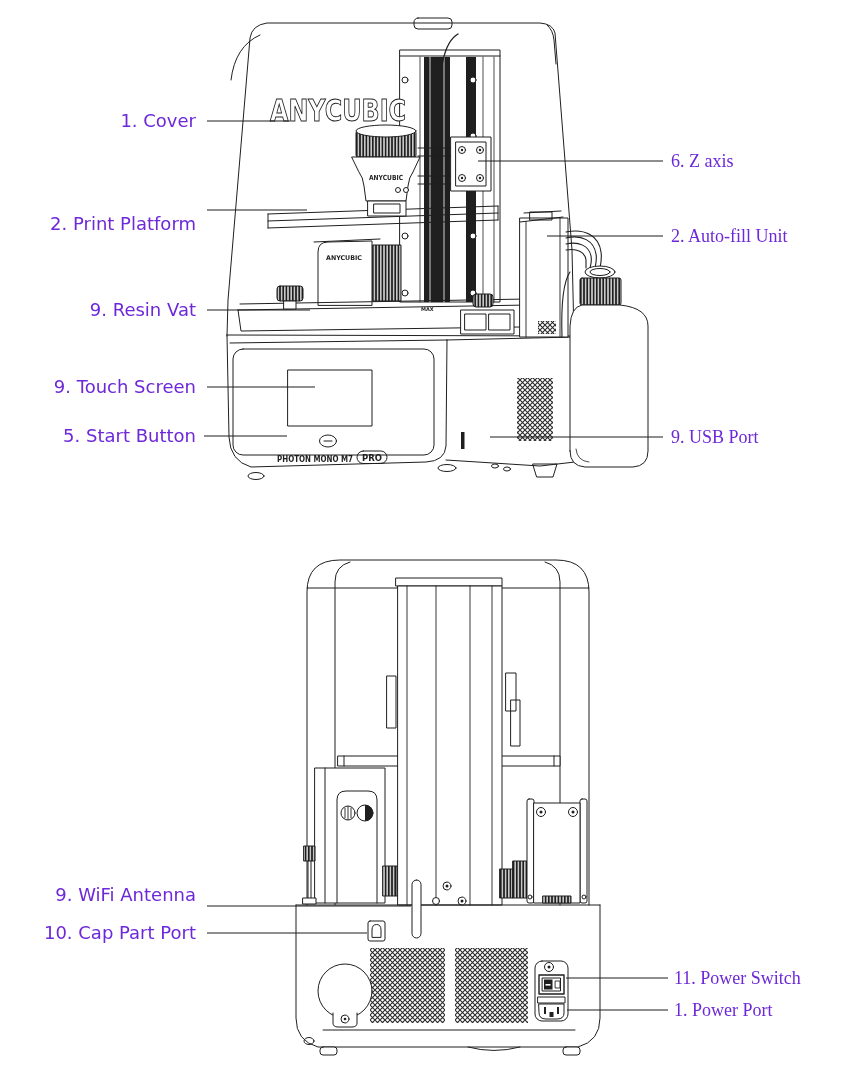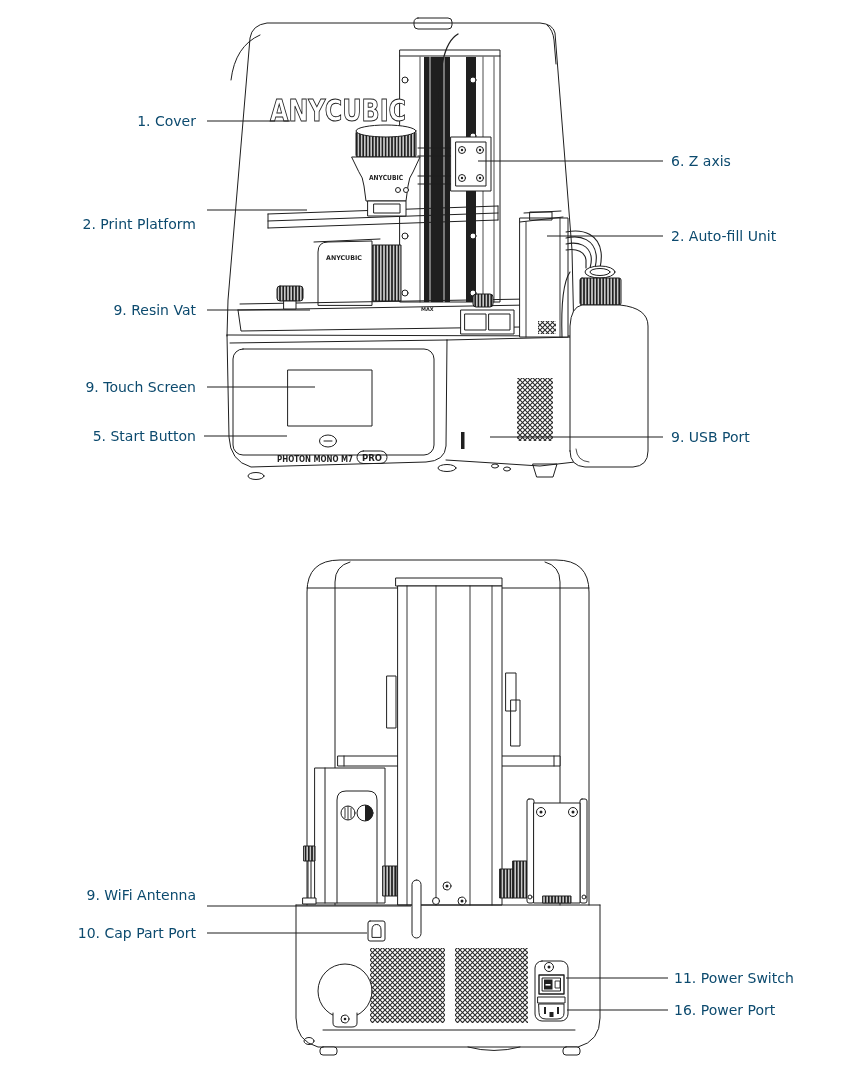--- a/index.html
+++ b/index.html
@@ -2,25 +2,25 @@
 <html><head>
 <meta charset="utf-8">
 <style>
   html,body{margin:0;padding:0;background:#ffffff;}
   .canvas{
     position:relative;width:852px;height:1078px;background:#ffffff;overflow:hidden;
     font-family:"DejaVu Sans",sans-serif;
   }
   .canvas svg{position:absolute;left:0;top:0;}
   .callout{
-    position:absolute;font-size:14px;line-height:22px;color:#0c4a6e;
+    position:absolute;font-size:18px;line-height:22px;color:#6d28d9;
     white-space:nowrap;font-family:"DejaVu Sans","Liberation Sans",sans-serif;
   }
   .callout.left{right:656px;text-align:right;}
-  .callout.right{text-align:right;}
+  .callout.right{text-align:right;font-family:Liberation Serif, serif;}
   text{font-family:"DejaVu Sans","Liberation Sans",sans-serif;}
 </style>
 </head>
 <body>
 
 <div class="canvas">
 
 <svg width="852" height="1078" viewBox="0 0 852 1078">
   <defs>
     <pattern id="hatch" width="5" height="5" patternUnits="userSpaceOnUse">
@@ -308,15 +308,15 @@
   <div class="callout left" style="top:213px">2. Print Platform</div>
   <div class="callout left" style="top:299px">9. Resin Vat</div>
   <div class="callout left" style="top:376px">9. Touch Screen</div>
   <div class="callout left" style="top:425px">5. Start Button</div>
   <div class="callout right" style="top:150px;left:671px">6. Z axis</div>
   <div class="callout right" style="top:225px;left:671px">2. Auto-fill Unit</div>
   <div class="callout right" style="top:426px;left:671px">9. USB Port</div>
   <div class="callout left" style="top:884px">9. WiFi Antenna</div>
   <div class="callout left" style="top:922px">10. Cap Part Port</div>
   <div class="callout right" style="top:967px;left:674px">11. Power Switch</div>
-  <div class="callout right" style="top:999px;left:674px">16. Power Port</div>
+  <div class="callout right" style="top:999px;left:674px">1. Power Port</div>
 
 </div>
 
 </body></html>

